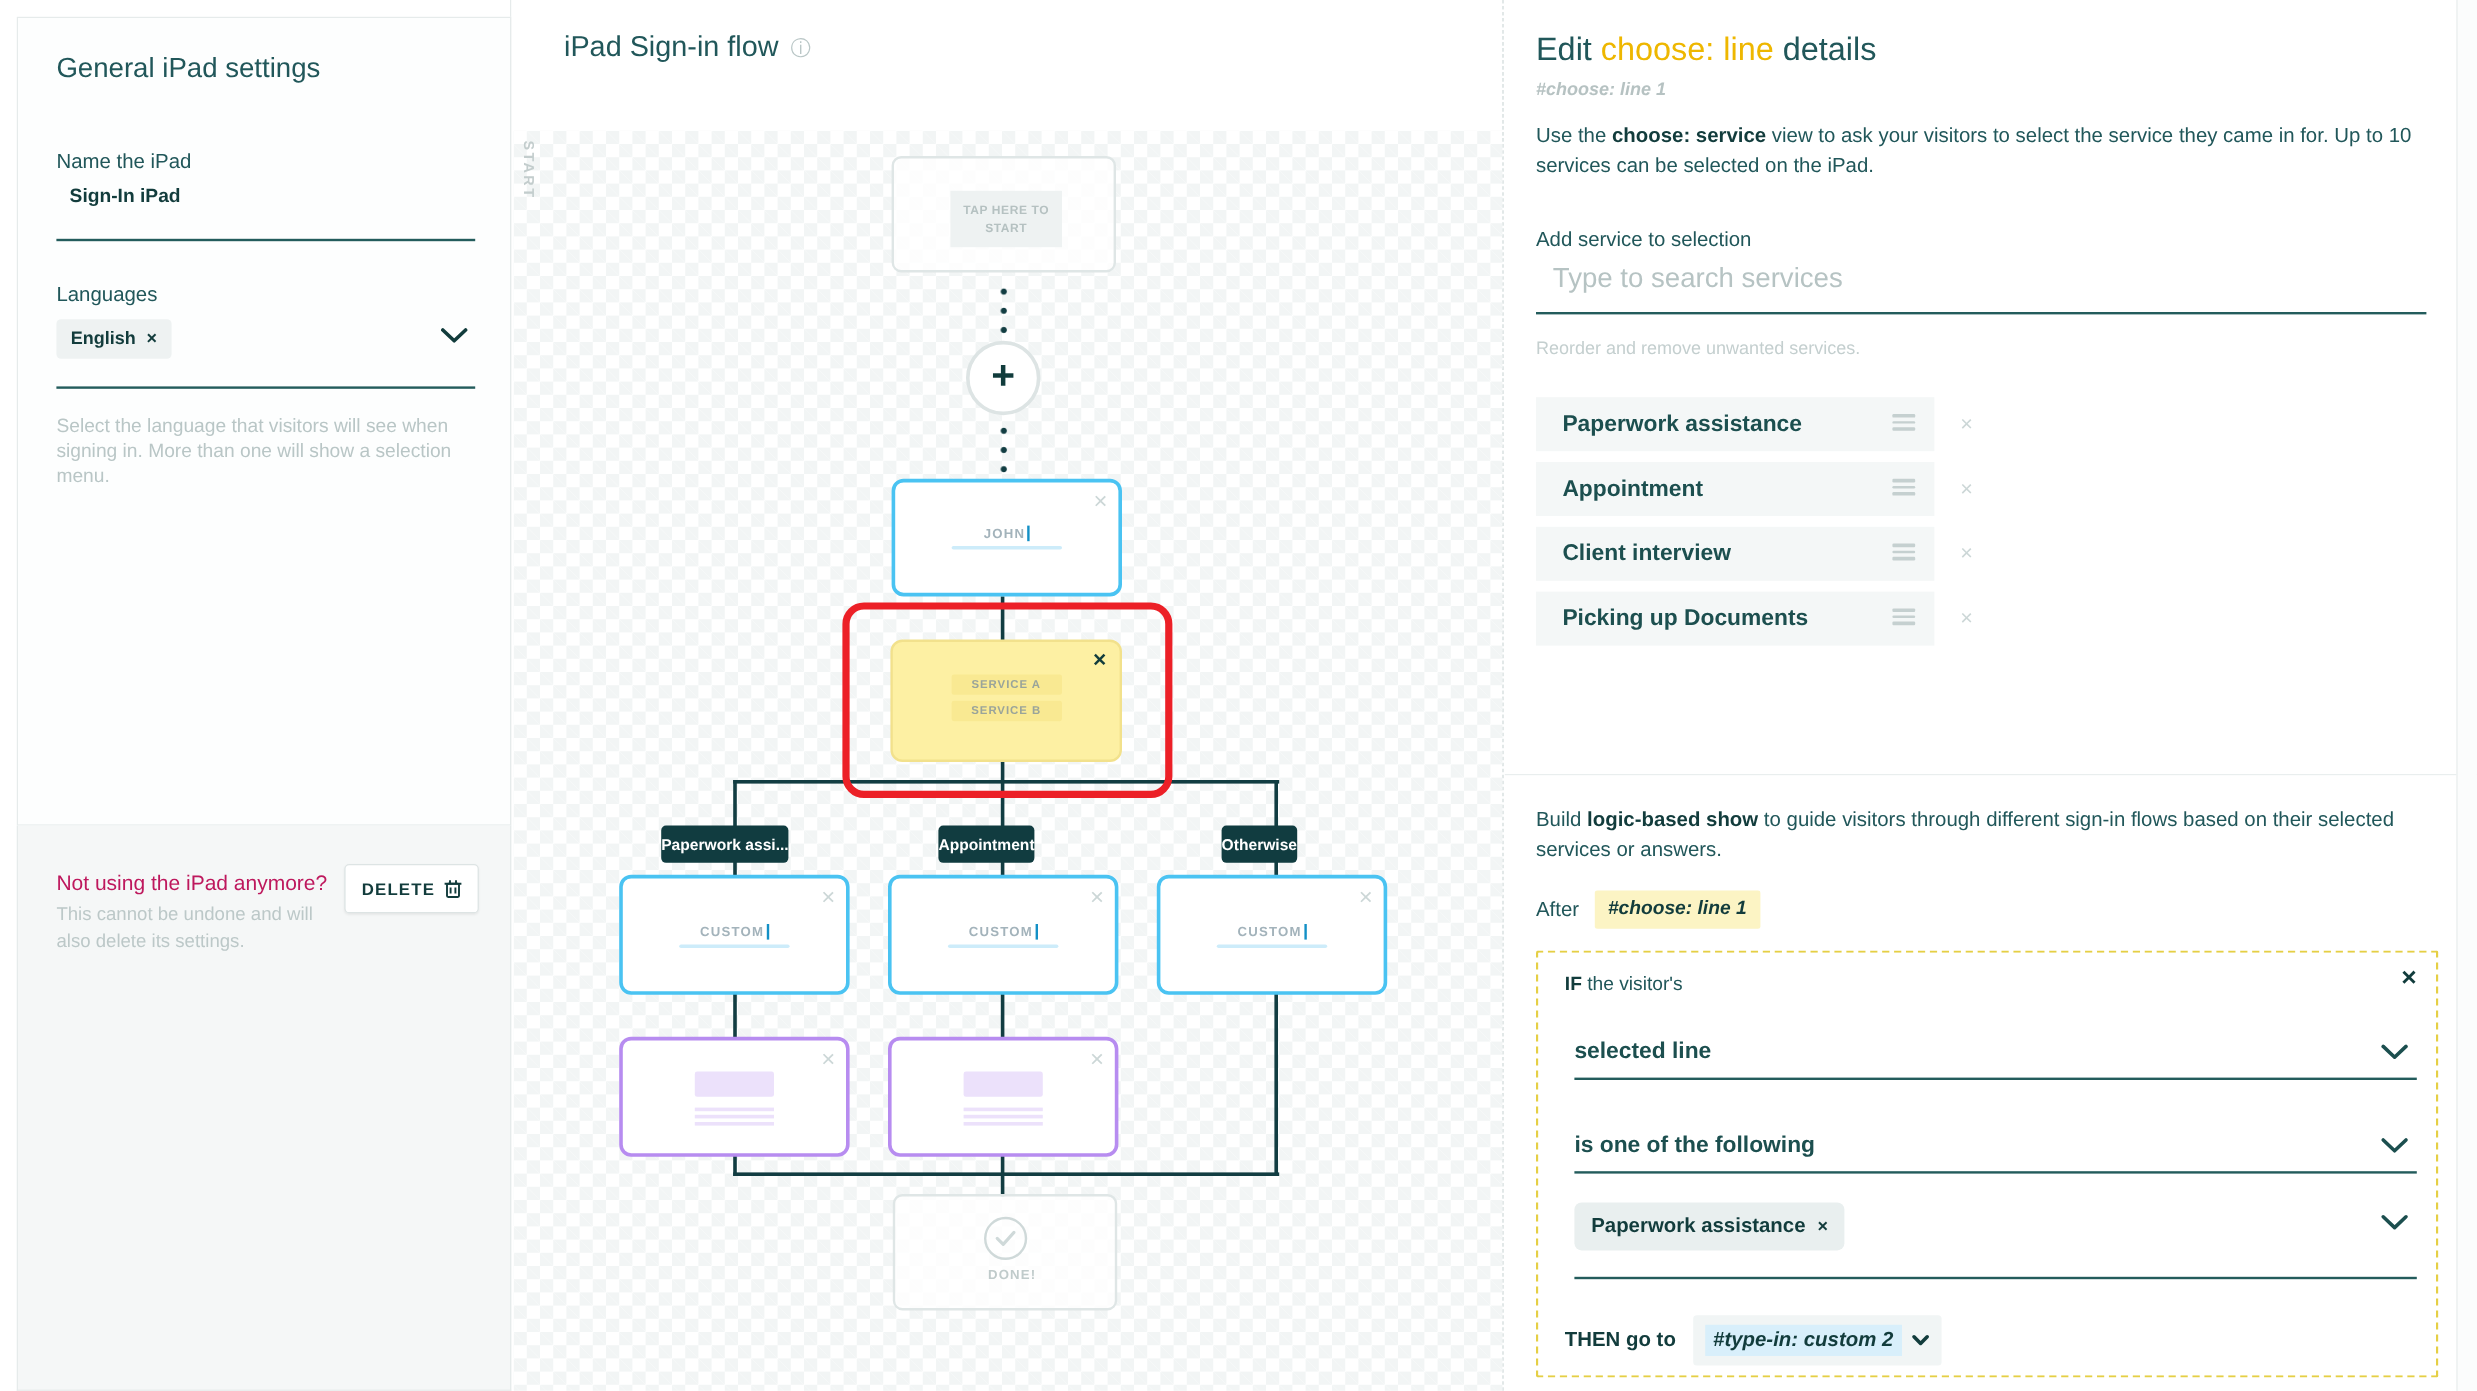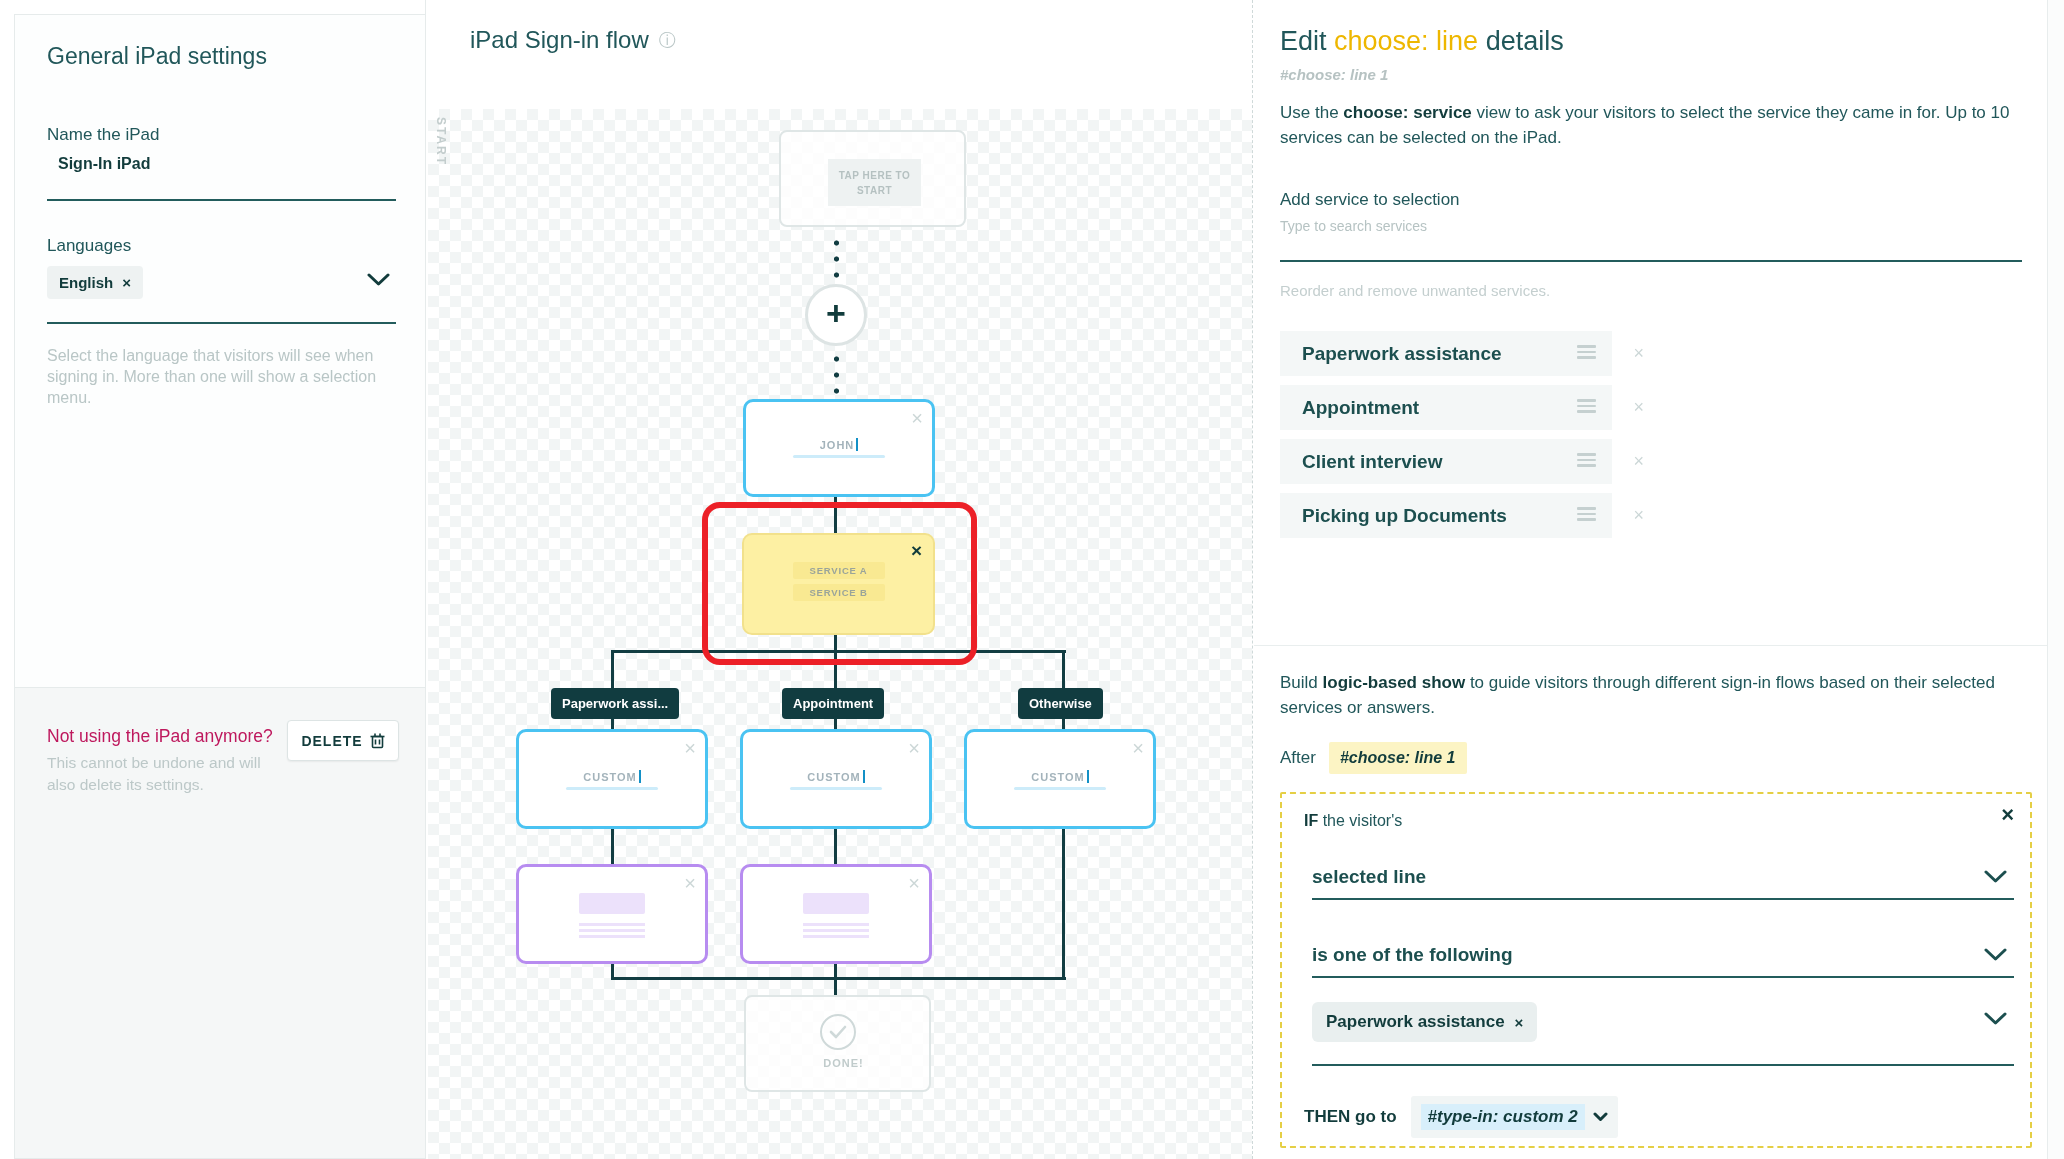--- a/index.html
+++ b/index.html
@@ -63,37 +63,37 @@
   #tap-inner { position:absolute; left:47px; top:27px; width:93px; height:47px; background:#eef2f2; display:flex; flex-direction:column; align-items:center; justify-content:center; font-size:10px; font-weight:700; letter-spacing:.5px; color:#b5c1c1; line-height:15px; }
 
   #plus-circle { position:absolute; left:377px; top:175px; width:62px; height:62px; border-radius:50%; background:#fff; border:3px solid #dde4e4; z-index:3; display:flex; align-items:center; justify-content:center; cursor:pointer; }
   #plus-circle span { font-size:34px; font-weight:600; color:#113c3c; margin-top:-4px; }
 
   #selection-rect { position:absolute; left:274px; top:393px; width:275px; height:163px; border:6px solid #ec2027; border-radius:18px; z-index:5; pointer-events:none; }
 
   .svc-pill { width:92px; height:17px; background:#f9e992; border-radius:2px; font-size:9.5px; font-weight:700; letter-spacing:.8px; color:#9aa49a; text-align:center; line-height:17px; margin-top:5px; }
   .node-yellow .close-dark { position:absolute; top:6px; right:11px; font-size:19px; font-weight:700; color:#113c3c; line-height:1; cursor:pointer; }
 
-  .branch-pill { position:absolute; height:31px; background:#113c40; border-radius:4px; color:#fff; font-size:13px; font-weight:700; display:flex; align-items:center; justify-content:center; padding:0 11px; z-index:4; }
+  .branch-pill { position:absolute; height:31px; background:#113c40; border-radius:4px; color:#fff; font-size:13px; font-weight:700; display:flex; align-items:center; justify-content:center; padding:0 0; z-index:4; }
 
   .ph-block { position:absolute; left:50%; transform:translateX(-50%); top:26px; width:66px; height:21px; background:#ece1fb; border-radius:2px; }
   .ph-line  { position:absolute; left:50%; transform:translateX(-50%); width:66px; height:3px; background:#ece1fb; }
 
   #done-circle { position:absolute; left:50%; top:17px; transform:translateX(-50%); width:36px; height:36px; border-radius:50%; border:2.5px solid #cfd9d9; display:flex; align-items:center; justify-content:center; }
   #done-label { position:absolute; left:12px; right:0; top:60px; text-align:center; font-size:11px; font-weight:700; letter-spacing:1px; color:#c0cbcb; }
 
   
   #right-col { position:absolute; left:1254px; top:0; width:810px; height:1159px; background:#fff; }
   #rp-title { position:absolute; left:26px; top:26px; font-size:27px; font-weight:500; color:#21575a; }
   #rp-title .gold { color:#eeb700; }
   #rp-subtitle { position:absolute; left:26px; top:66px; font-size:15px; font-style:italic; font-weight:600; color:#b6c2c2; }
   .rp-par { position:absolute; left:26px; font-size:17px; line-height:25px; color:#21575a; }
   .rp-par b { color:#123c3c; }
   #add-label { position:absolute; left:26px; top:190px; font-size:17px; color:#21575a; }
-  #service-search { position:absolute; left:26px; top:218px; width:742px; border:none; outline:none; background:transparent; font-size:14px; color:#a16207; font-family:"Liberation Sans",sans-serif; }
+  #service-search { position:absolute; left:40px; top:218px; width:742px; border:none; outline:none; background:transparent; font-size:23px; color:#a16207; font-family:"Liberation Sans",sans-serif; }
   #service-search::placeholder { color:#b6c3c3; }
   #search-underline { left:26px; top:260px; width:742px; }
   #reorder-note { position:absolute; left:26px; top:282px; font-size:15px; color:#c4cfcf; }
 
   #service-list { position:absolute; left:26px; top:331px; width:420px; }
   .svc-row { position:relative; width:332px; height:45px; background:#f4f7f7; margin-bottom:9px; display:flex; align-items:center; }
   .svc-row .name { margin-left:22px; font-size:19px; font-weight:700; color:#1c4f4f; }
   .drag-handle { position:absolute; right:16px; top:14px; width:19px; cursor:grab; }
   .drag-handle i { display:block; height:2.5px; background:#c5d0d0; margin-bottom:3px; border-radius:1px; }
   .svc-row .remove { position:absolute; right:-32px; font-size:18px; color:#ccd7d7; cursor:pointer; }
@@ -182,21 +182,21 @@
     <div class="vline" style="left:183px; top:541px; height:80px;"></div>
     <div class="vline" style="left:406px; top:541px; height:80px;"></div>
     <div class="vline" style="left:634px; top:541px; height:80px;"></div>
     <div class="vline" style="left:183px; top:718px; height:38px;"></div>
     <div class="vline" style="left:406px; top:718px; height:38px;"></div>
     <div class="vline" style="left:634px; top:718px; height:152px;"></div>
     <div class="vline" style="left:183px; top:853px; height:18px;"></div>
     <div class="vline" style="left:406px; top:853px; height:35px;"></div>
     <div class="hline" style="left:183px; top:868px; width:455px;"></div>
 
-    <div class="node node-gray" style="left:315px; top:21px; width:187px; height:97px;margin-left:36px;">
+    <div class="node node-gray" style="left:315px; top:21px; width:187px; height:97px;">
       <div id="tap-inner">
         <span>TAP HERE TO</span>
           <span>START</span>
       </div>
     </div>
 
     <div id="plus-circle">
       <span>+</span>
     </div>
 

